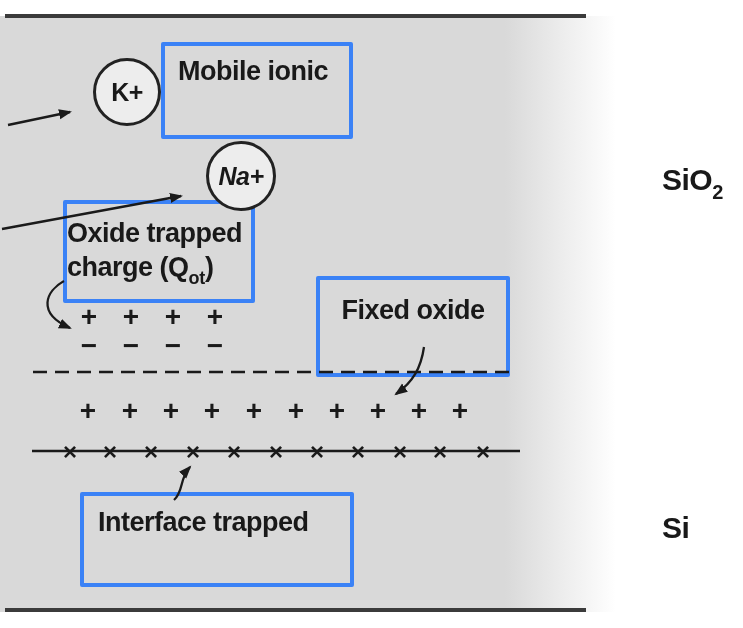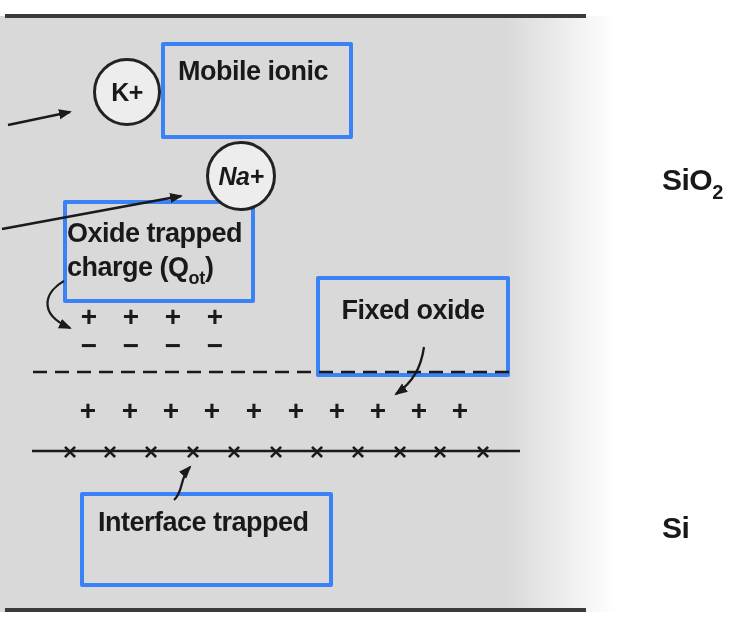--- a/index.html
+++ b/index.html
@@ -16,21 +16,21 @@
   .bottom-border{top:608px;}
   .callout{
     position:absolute;border:4px solid #3b82f6;border-radius:2px;
     font-weight:700;font-size:27px;line-height:34px;letter-spacing:-0.5px;color:#191919;
     box-sizing:border-box;
   }
   .callout .sub{font-size:18px;letter-spacing:-0.3px;vertical-align:-8px;}
   .callout-mobile{left:161px;top:42px;width:192px;height:97px;padding:8px 0 0 13px;}
   .callout-oxide{left:63px;top:200px;width:192px;height:103px;padding:12px 0 0 0;}
   .callout-fixed{left:316px;top:252px;width:194px;height:101px;padding:13px 0 0 0;text-align:center;margin-top:24px;}
-  .callout-interface{left:80px;top:492px;width:253px;height:95px;padding:9px 0 0 14px;}
+  .callout-interface{left:80px;top:492px;width:274px;height:95px;padding:9px 0 0 14px;}
   .ion{
     position:absolute;border:3px solid #222222;border-radius:50%;background:#ededed;
     display:flex;align-items:center;justify-content:center;
     font-weight:700;font-size:25px;letter-spacing:-0.5px;box-sizing:border-box;
   }
   .ion-k{left:93px;top:58px;width:68px;height:68px;}
   .ion-na{left:206px;top:141px;width:70px;height:70px;font-style:italic;}
   .region-label{
     position:absolute;left:662px;font-weight:700;font-size:30px;letter-spacing:-0.5px;color:#191919;
   }

